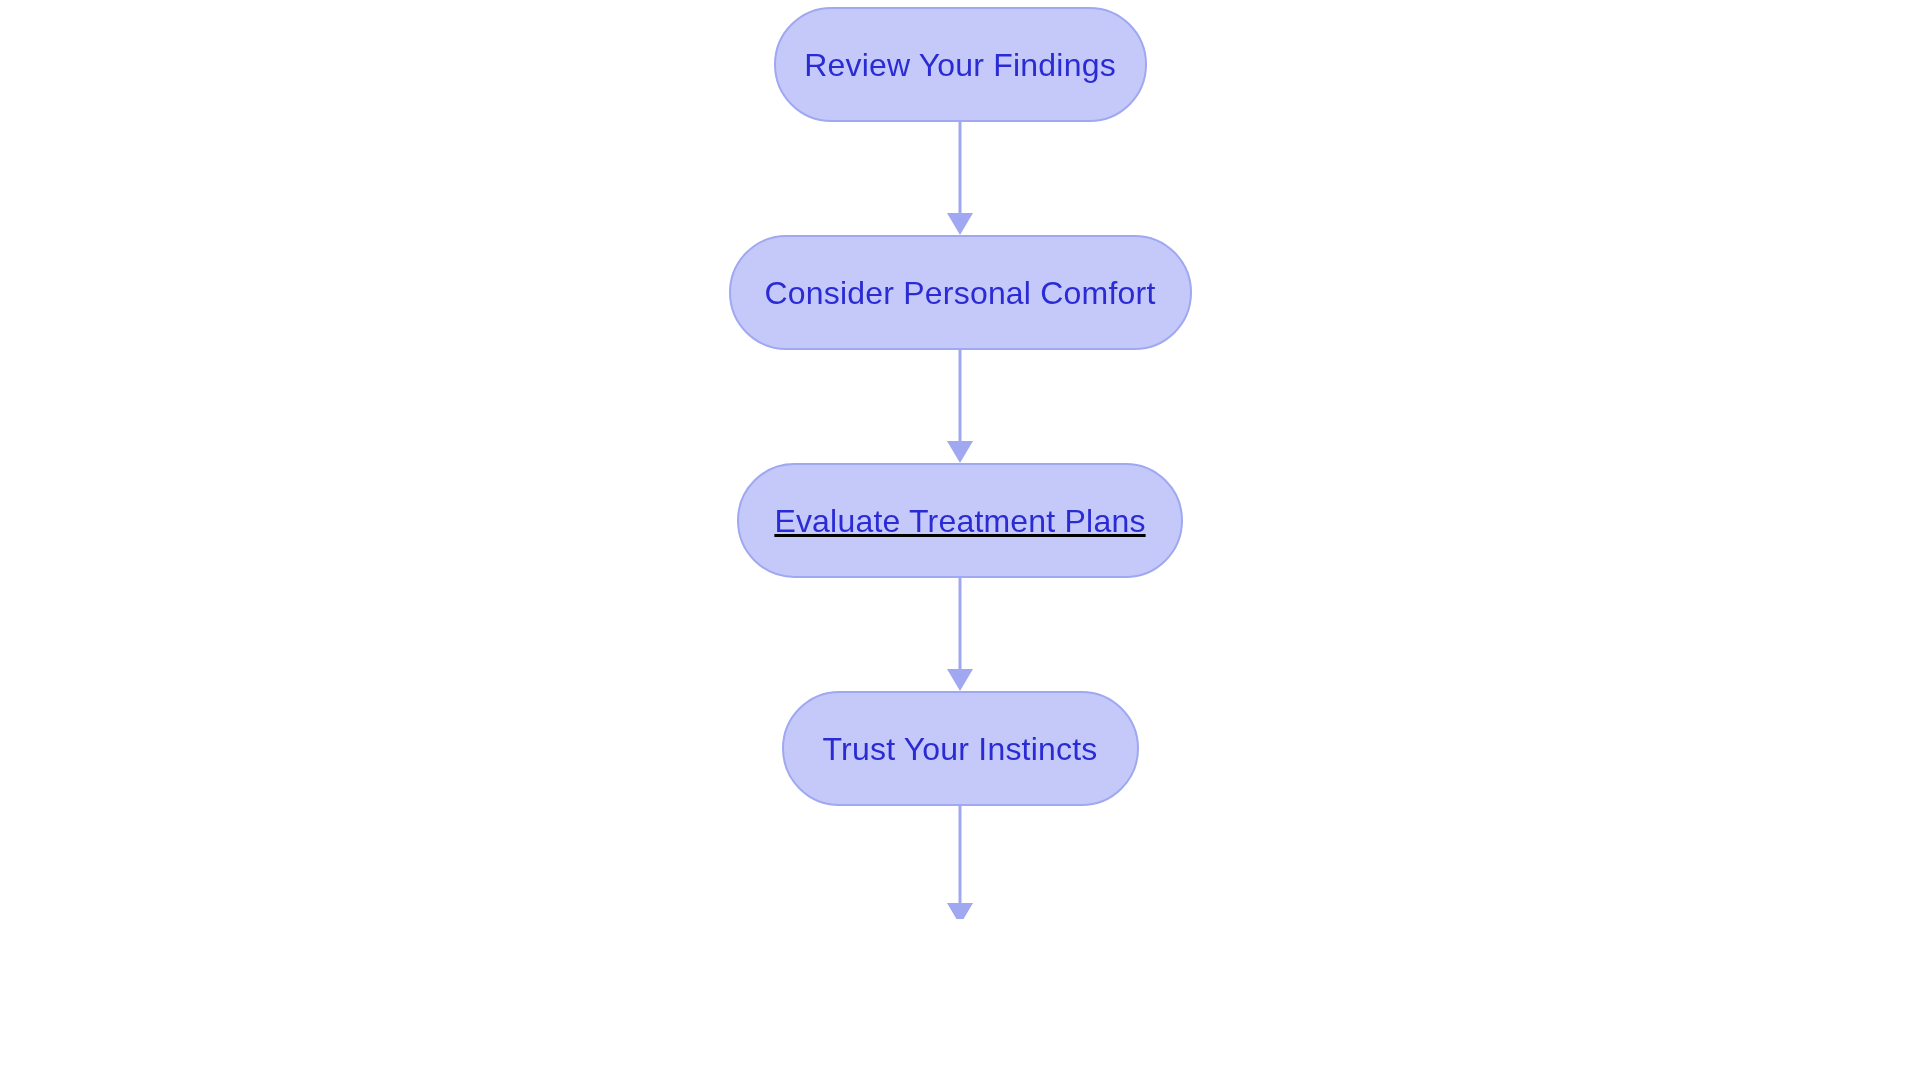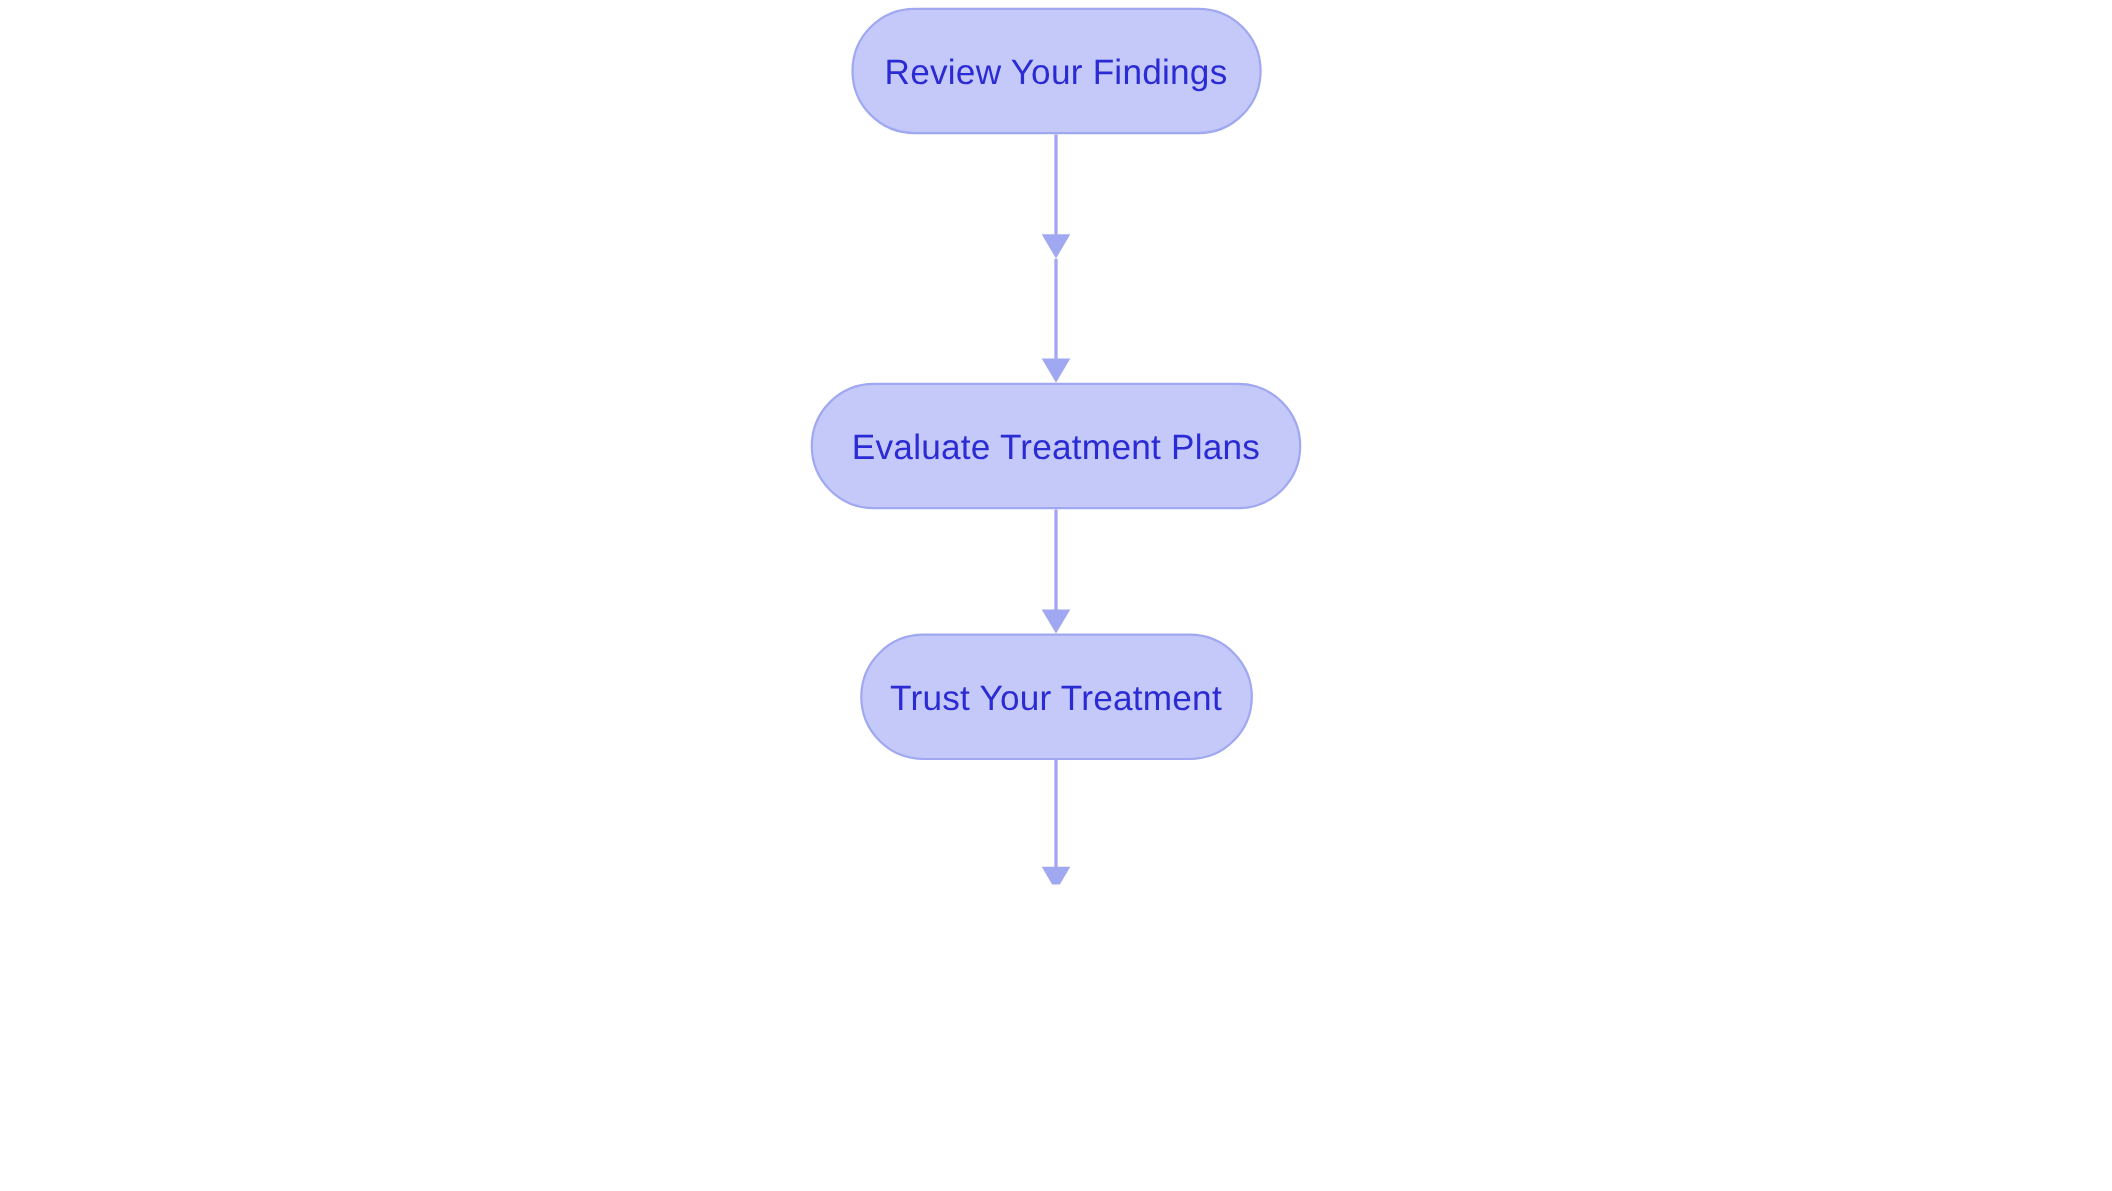--- a/index.html
+++ b/index.html
@@ -52,62 +52,65 @@
     line-height: 1;
   }
   .connector {
     width: 26px;
     height: 113px;
     flex: none;
     display: block;
   }
   .n1 { width: 373px; margin-top: 7px; }
   .n2 { width: 463px; }
-  .n3 { width: 446px; }
+  .n3 { width: 446px; text-decoration: underline; }
   .n4 { width: 357px; }
   .n5 { width: 542px; }
 </style>
 </head>
 <body>
 
 <div id="flowchart-canvas">
   <div class="flow-column">
 
     <div class="node n1">
       <span class="node-label">Review Your Findings</span>
     </div>
 
     <span class="connector">
       <svg width="26" height="113" viewBox="0 0 26 113" xmlns="http://www.w3.org/2000/svg" aria-hidden="true">
         <line x1="13" y1="0" x2="13" y2="92" stroke="#9fa8f0" stroke-width="3"></line>
         <polygon points="0,91 26,91 13,113" fill="#9fa8f0"></polygon>
       </svg>
     </span>
 
+    <div class="node n2">
+      <span class="node-label">Consider Personal Comfort</span>
+    </div>
 
     <span class="connector">
       <svg width="26" height="113" viewBox="0 0 26 113" xmlns="http://www.w3.org/2000/svg" aria-hidden="true">
         <line x1="13" y1="0" x2="13" y2="92" stroke="#9fa8f0" stroke-width="3"></line>
         <polygon points="0,91 26,91 13,113" fill="#9fa8f0"></polygon>
       </svg>
     </span>
 
     <div class="node n3">
       <span class="node-label">Evaluate Treatment Plans</span>
     </div>
 
     <span class="connector">
       <svg width="26" height="113" viewBox="0 0 26 113" xmlns="http://www.w3.org/2000/svg" aria-hidden="true">
         <line x1="13" y1="0" x2="13" y2="92" stroke="#9fa8f0" stroke-width="3"></line>
         <polygon points="0,91 26,91 13,113" fill="#9fa8f0"></polygon>
       </svg>
     </span>
 
     <div class="node n4">
-      <span class="node-label">Trust Your Treatment</span>
+      <span class="node-label">Trust Your Instincts</span>
     </div>
 
     <span class="connector">
       <svg width="26" height="113" viewBox="0 0 26 113" xmlns="http://www.w3.org/2000/svg" aria-hidden="true">
         <line x1="13" y1="0" x2="13" y2="98" stroke="#9fa8f0" stroke-width="3"></line>
         <polygon points="0,97 26,97 13,119" fill="#9fa8f0"></polygon>
       </svg>
     </span>
 
 

